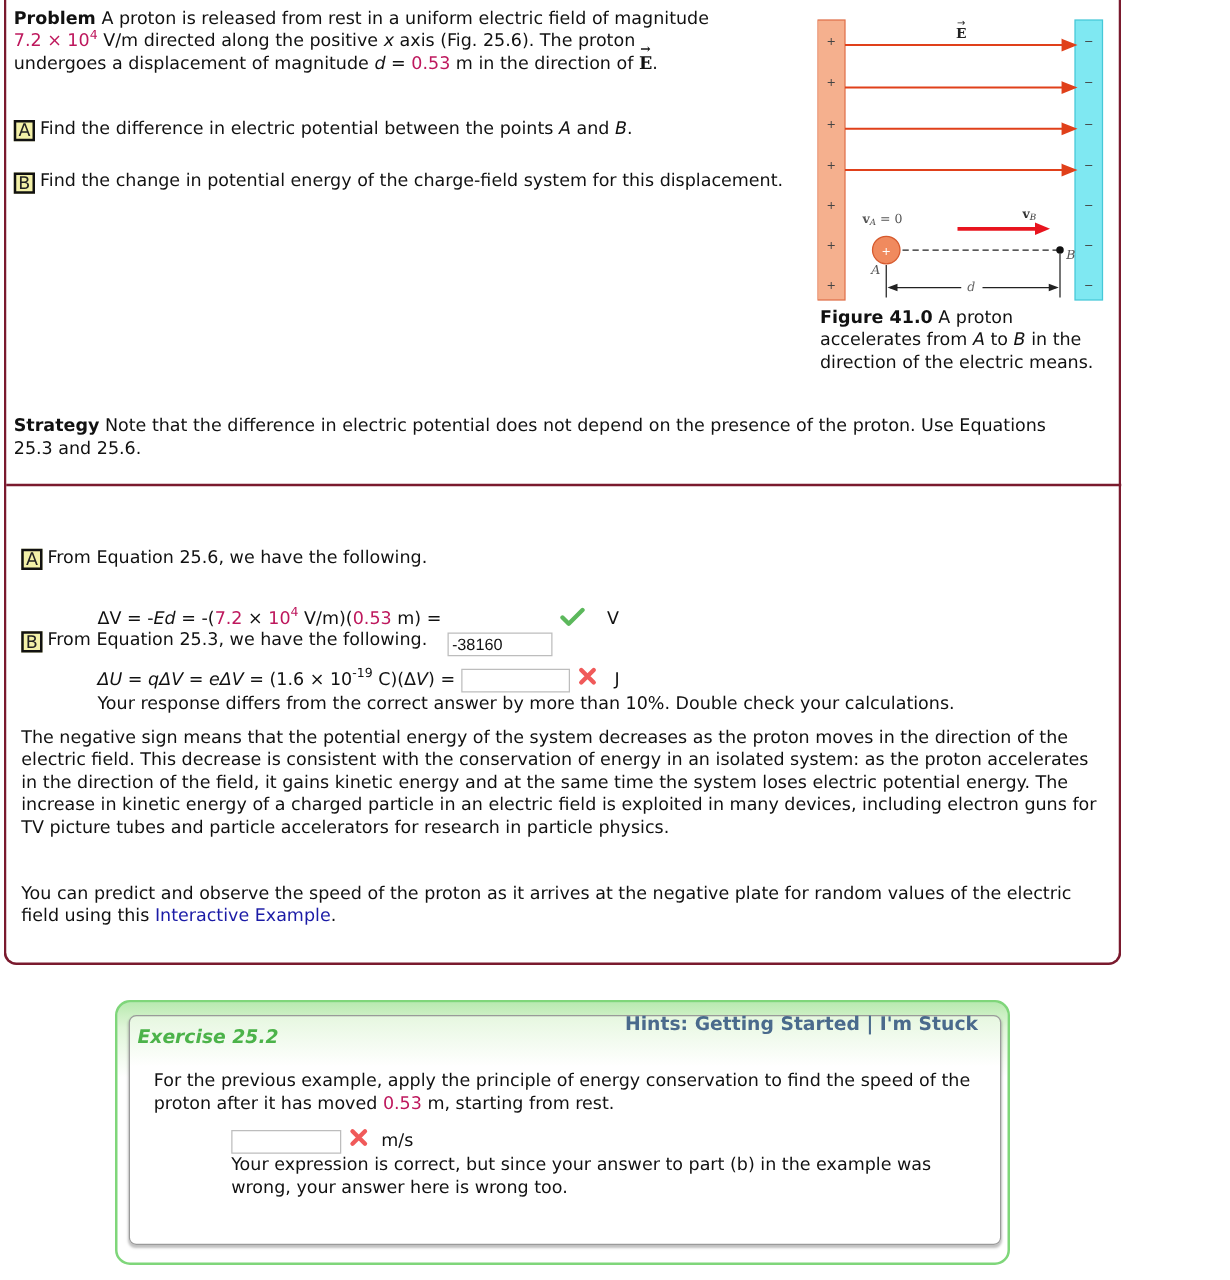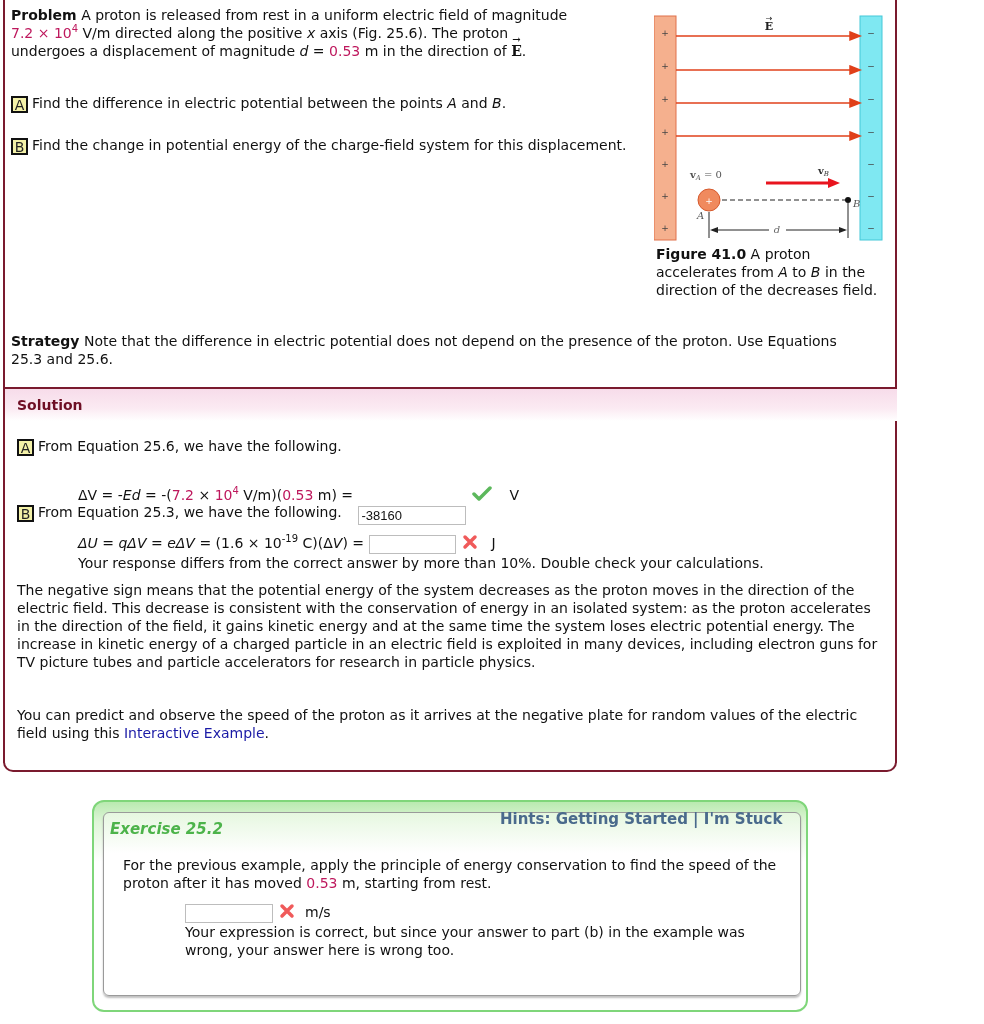--- a/index.html
+++ b/index.html
@@ -70,23 +70,20 @@
   .hints {
     position: absolute; left: 500px; top: 810px; font-weight: bold; color: #4a6a8c; font-size: 15px;
   }
   .hints .hint-link { cursor: pointer; }
 </style>
 </head>
 <body>
 
 <div class="example-box">
   <div class="problem-area"></div>
-  <div class="solution-header">
-    <span>Solution</span>
-  </div>
 </div>
 
 <div class="txt" style="left:11px; top:6px; width:640px;">
   <b class="label">Problem</b><span> A proton is released from rest in a uniform electric field of magnitude</span><br>
   <span class="red"><span>7.2 × 10</span><sup>4</sup></span><span> V/m directed along the positive </span><span class="it">x</span><span> axis (Fig. 25.6). The proton</span><br>
   <span>undergoes a displacement of magnitude </span><span class="it">d</span><span> = </span><span class="red">0.53</span><span> m in the direction of </span><span style="font-family:'DejaVu Serif',serif; font-weight:bold; position:relative;"><span style="position:absolute; left:1px; top:-12px; font-size:10px;">→</span><span>E</span></span><span>.</span>
 </div>
 
 <div class="txt" style="left:11px; top:94px; width:640px;">
   <span class="badge">A</span><span>Find the difference in electric potential between the points </span><span class="it">A</span><span> and </span><span class="it">B</span><span>.</span>
@@ -141,32 +138,32 @@
     <line x1="55" y1="198" x2="55" y2="224" stroke="#222" stroke-width="1"></line>
     <line x1="194" y1="189" x2="194" y2="224" stroke="#222" stroke-width="1"></line>
     <line x1="58" y1="216" x2="115" y2="216" stroke="#222" stroke-width="1"></line>
     <line x1="132" y1="216" x2="191" y2="216" stroke="#222" stroke-width="1"></line>
     <polygon points="56,216 64,213 64,219" fill="#222"></polygon>
     <polygon points="193,216 185,213 185,219" fill="#222"></polygon>
     <text x="123" y="219" font-family="DejaVu Serif, serif" font-style="italic" font-size="10" text-anchor="middle" fill="#666">d</text>
   </svg>
 </div>
 <div class="fig-caption">
-  <b>Figure 41.0</b><span> A proton accelerates from </span><span class="it">A</span><span> to </span><span class="it">B</span><span> in the direction of the decreases field.</span>
+  <b>Figure 41.0</b><span> A proton accelerates from </span><span class="it">A</span><span> to </span><span class="it">B</span><span> in the direction of the electric means.</span>
 </div>
 
 <div class="txt" style="left:11px; top:332px; width:860px;">
   <b>Strategy</b><span> Note that the difference in electric potential does not depend on the presence of the proton. Use Equations 25.3 and 25.6.</span>
 </div>
 
 <div class="txt" style="left:17px; top:437px; width:600px;">
   <span class="badge">A</span><span>From Equation 25.6, we have the following.</span>
 </div>
 <div class="txt" style="left:78px; top:466px; width:560px; line-height:20px;">
-  <span>ΔV = -</span><span class="it">Ed</span><span> = -(</span><span class="red">7.2</span><span> × </span><span class="red"><span>10</span><sup>4</sup></span><span> V/m)(</span><span class="red">0.53</span><span> m) = </span><input class="answer-input" style="width: 108px; margin-top: 40px;" value="-38160"><span class="check-icon"><svg width="20" height="16" viewBox="0 0 20 16">
+  <span>ΔV = -</span><span class="it">Ed</span><span> = -(</span><span class="red">7.2</span><span> × </span><span class="red"><span>10</span><sup>4</sup></span><span> V/m)(</span><span class="red">0.53</span><span> m) = </span><input class="answer-input" style="width: 84px; margin-top: 40px;" value="-38160"><span class="check-icon"><svg width="20" height="16" viewBox="0 0 20 16">
         <path d="M2 9 L7 14 L18 3" stroke="#5cb85c" stroke-width="3.5" fill="none" stroke-linecap="round" stroke-linejoin="round"></path>
       </svg></span><span style="margin-left:18px;">V</span>
 </div>
 
 <div class="txt" style="left:17px; top:503px; width:600px;">
   <span class="badge">B</span><span>From Equation 25.3, we have the following.</span>
 </div>
 <div class="txt" style="left:78px; top:533px; width:560px; line-height:20px;">
   <span class="it">ΔU</span><span> = </span><span class="it">q</span><span class="it">ΔV</span><span> = </span><span class="it">e</span><span class="it">ΔV</span><span> = (1.6 × 10</span><sup>-19</sup><span> C)(Δ</span><span class="it">V</span><span>) = </span><input class="answer-input" style="width: 87px;" value=""><span class="x-icon"><svg width="16" height="16" viewBox="0 0 16 16">
         <path d="M3 3 L13 13 M13 3 L3 13" stroke="#f05a5a" stroke-width="3.5" stroke-linecap="round"></path>

